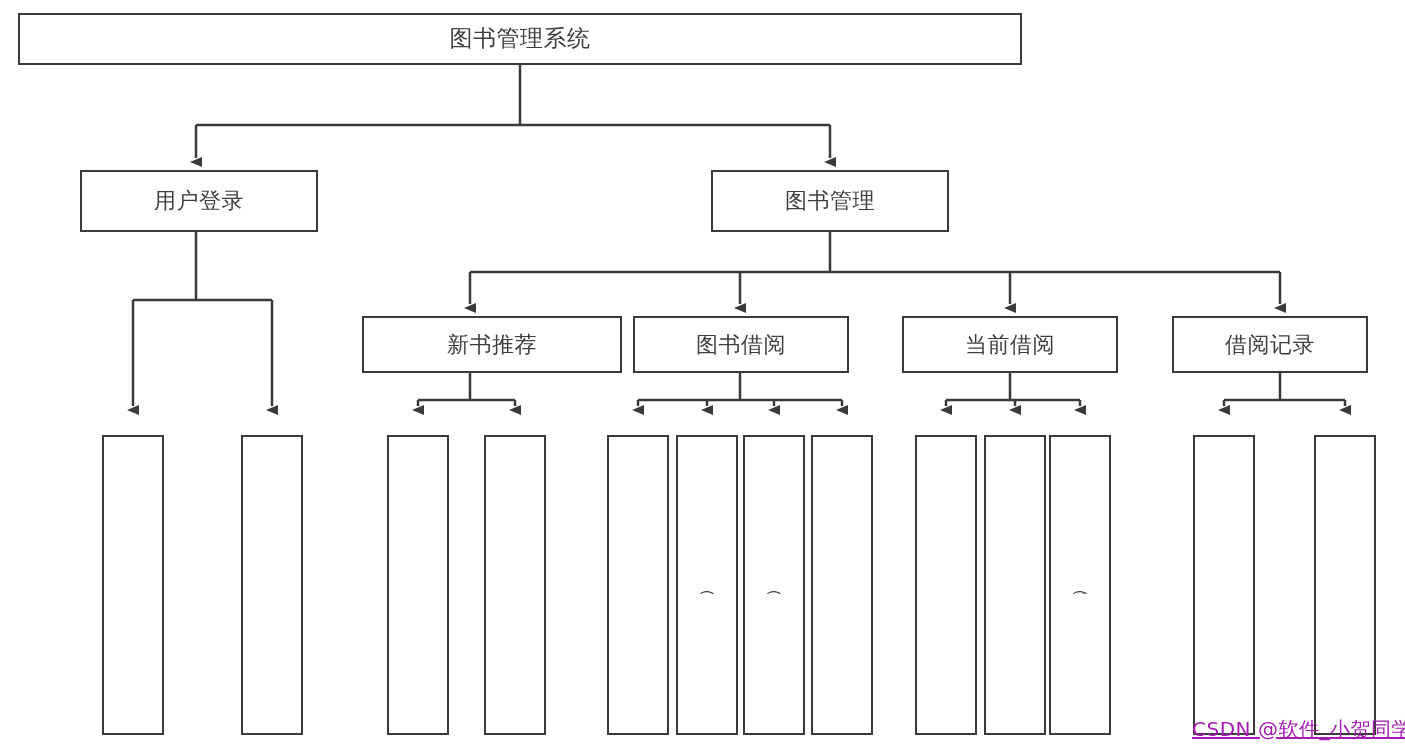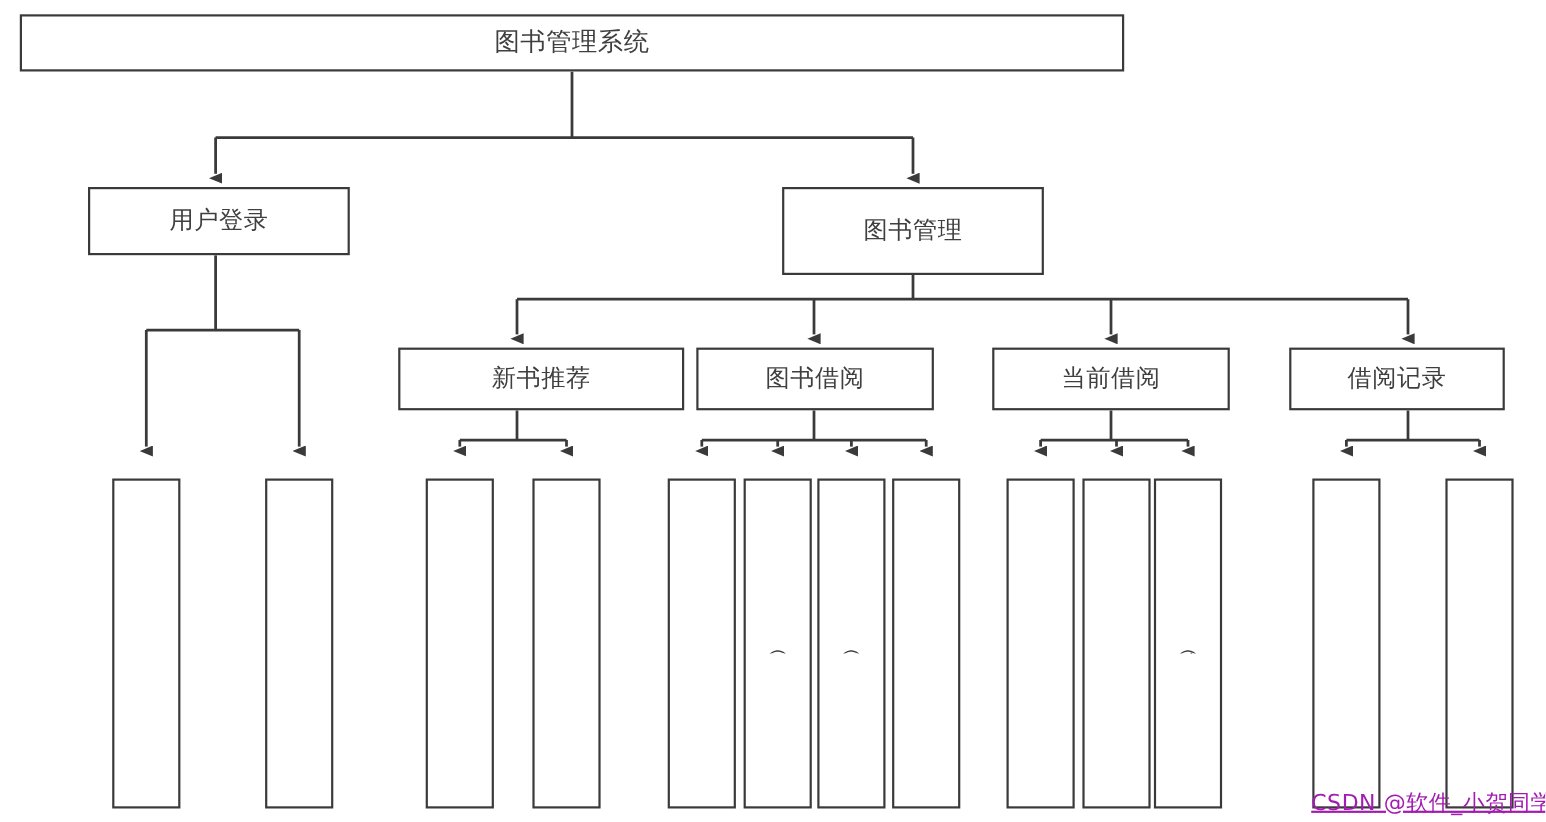--- a/index.html
+++ b/index.html
@@ -128,21 +128,21 @@
     </g>
   </svg>
 
   <div class="node h root" style="left:18px; top:13px; width:1004px; height:52px;">
     <span class="lbl">图书管理系统</span>
   </div>
 
   <div class="node h" style="left:80px; top:170px; width:238px; height:62px;">
     <span class="lbl">用户登录</span>
   </div>
-  <div class="node h" style="left:711px; top:170px; width:238px; height:80px;">
+  <div class="node h" style="left:711px; top:170px; width:238px; height:62px;">
     <span class="lbl">图书管理</span>
   </div>
 
   <div class="node h" style="left:362px; top:316px; width:260px; height:57px;">
     <span class="lbl">新书推荐</span>
   </div>
   <div class="node h" style="left:633px; top:316px; width:216px; height:57px;">
     <span class="lbl">图书借阅</span>
   </div>
   <div class="node h" style="left:902px; top:316px; width:216px; height:57px;">

